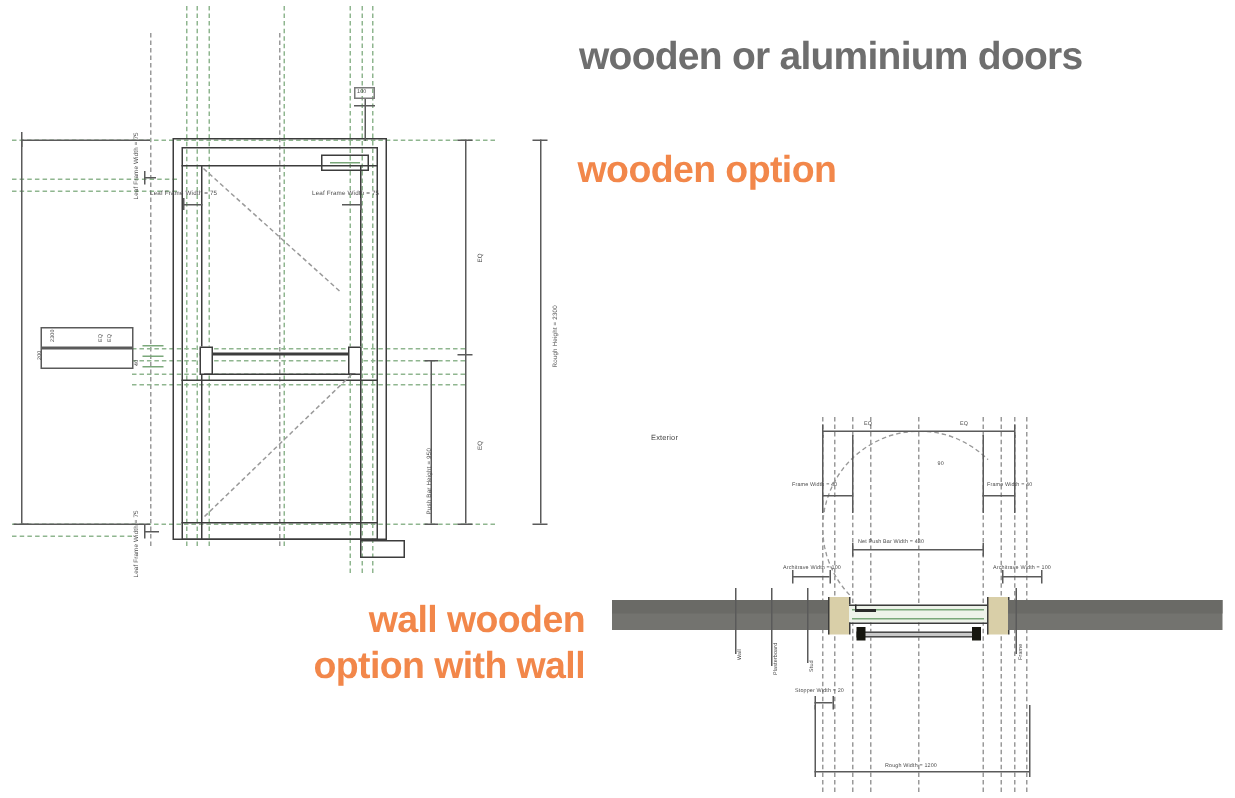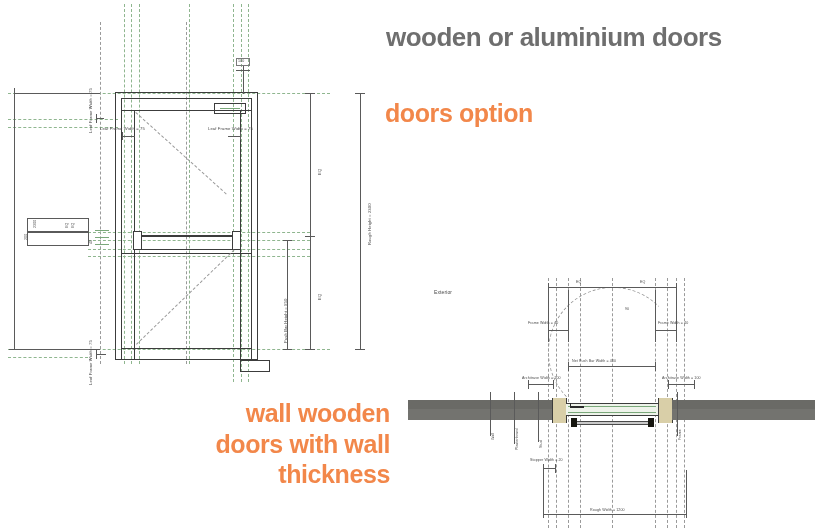--- a/index.html
+++ b/index.html
@@ -287,22 +287,21 @@
 
     <div class="ln hln thin" style="left:543px;top:514px;width:143px;"></div>
     <div class="ln vln thin" style="left:543px;top:470px;height:48px;"></div>
     <div class="ln vln thin" style="left:686px;top:470px;height:48px;"></div>
     <div class="dimtxt tiny" style="left:590px;top:509px;">Rough Width = 1200</div>
   </div>
 
   <div class="headline" id="headline-doors">wooden or aluminium doors</div>
 
   <div class="callout" id="callout-window">
-    <div>doors option</div>
+    <div>wooden option</div>
   </div>
 
   <div class="callout" id="callout-wall">
     <div>wall wooden</div>
-    <div>doors with wall</div>
-    <div>thickness</div>
+    <div>option with wall</div>
   </div>
 
 </div>
 
 </body></html>

